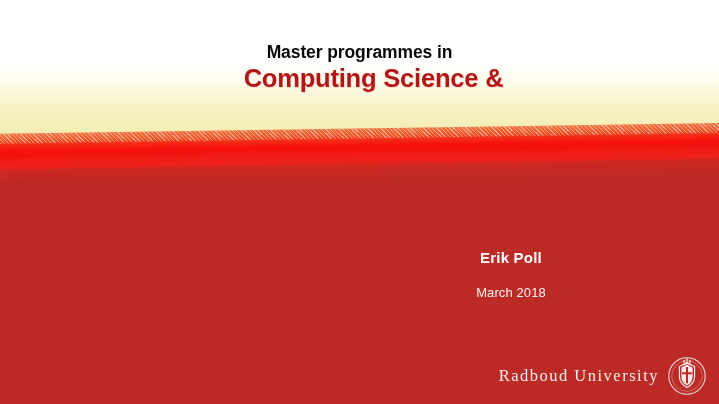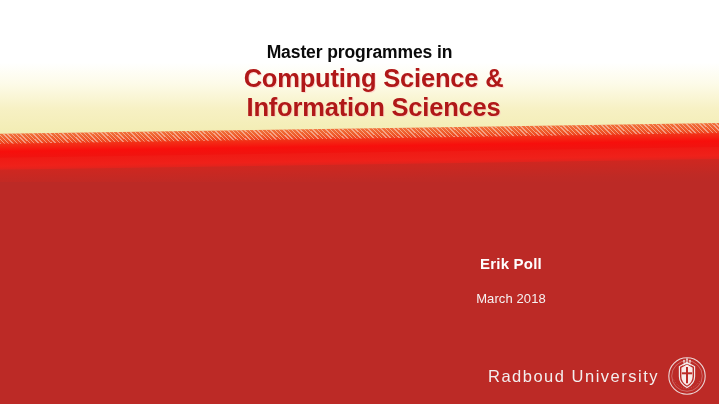--- a/index.html
+++ b/index.html
@@ -126,21 +126,21 @@
     width: 719px;
     height: 236px;
     background: #bc2a26;
     z-index: 2;
   }
 
   
   .presenter {
     position: absolute;
     right: 118px;
-    top: 255px;
+    top: 249px;
     text-align: center;
     z-index: 7;
     width: 180px;
   }
   .presenter-name {
     font-size: 15px;
     font-weight: bold;
     color: #ffffff;
     margin: 0 0 19px 0;
     letter-spacing: 0.2px;
@@ -157,21 +157,21 @@
   .logo {
     position: absolute;
     right: 12px;
     bottom: 8px;
     display: flex;
     align-items: center;
     gap: 8px;
     z-index: 8;
   }
   .logo-text {
-    font-family: Liberation Sans, sans-serif;
+    font-family: Liberation Serif, serif;
     font-size: 16.5px;
     color: #f3eeee;
     letter-spacing: 1.5px;
     white-space: nowrap;
   }
   .logo-seal {
     width: 40px;
     height: 40px;
     flex: 0 0 40px;
   }
@@ -179,21 +179,20 @@
 </head>
 <body>
 
 <div class="slide">
 
   <div class="top-zone"></div>
 
   <div class="title-block">
     <p class="eyebrow">Master programmes in</p>
     <p class="headline">Computing Science &amp;</p>
-    <p class="headline">Information Sciences</p>
   </div>
 
   <div class="body-zone"></div>
 
   <div class="band-wrap">
     <div class="band">
       <div class="band-hatch"></div>
       <div class="band-bright"></div>
       <div class="band-glow"></div>
       <div class="band-fade"></div>

